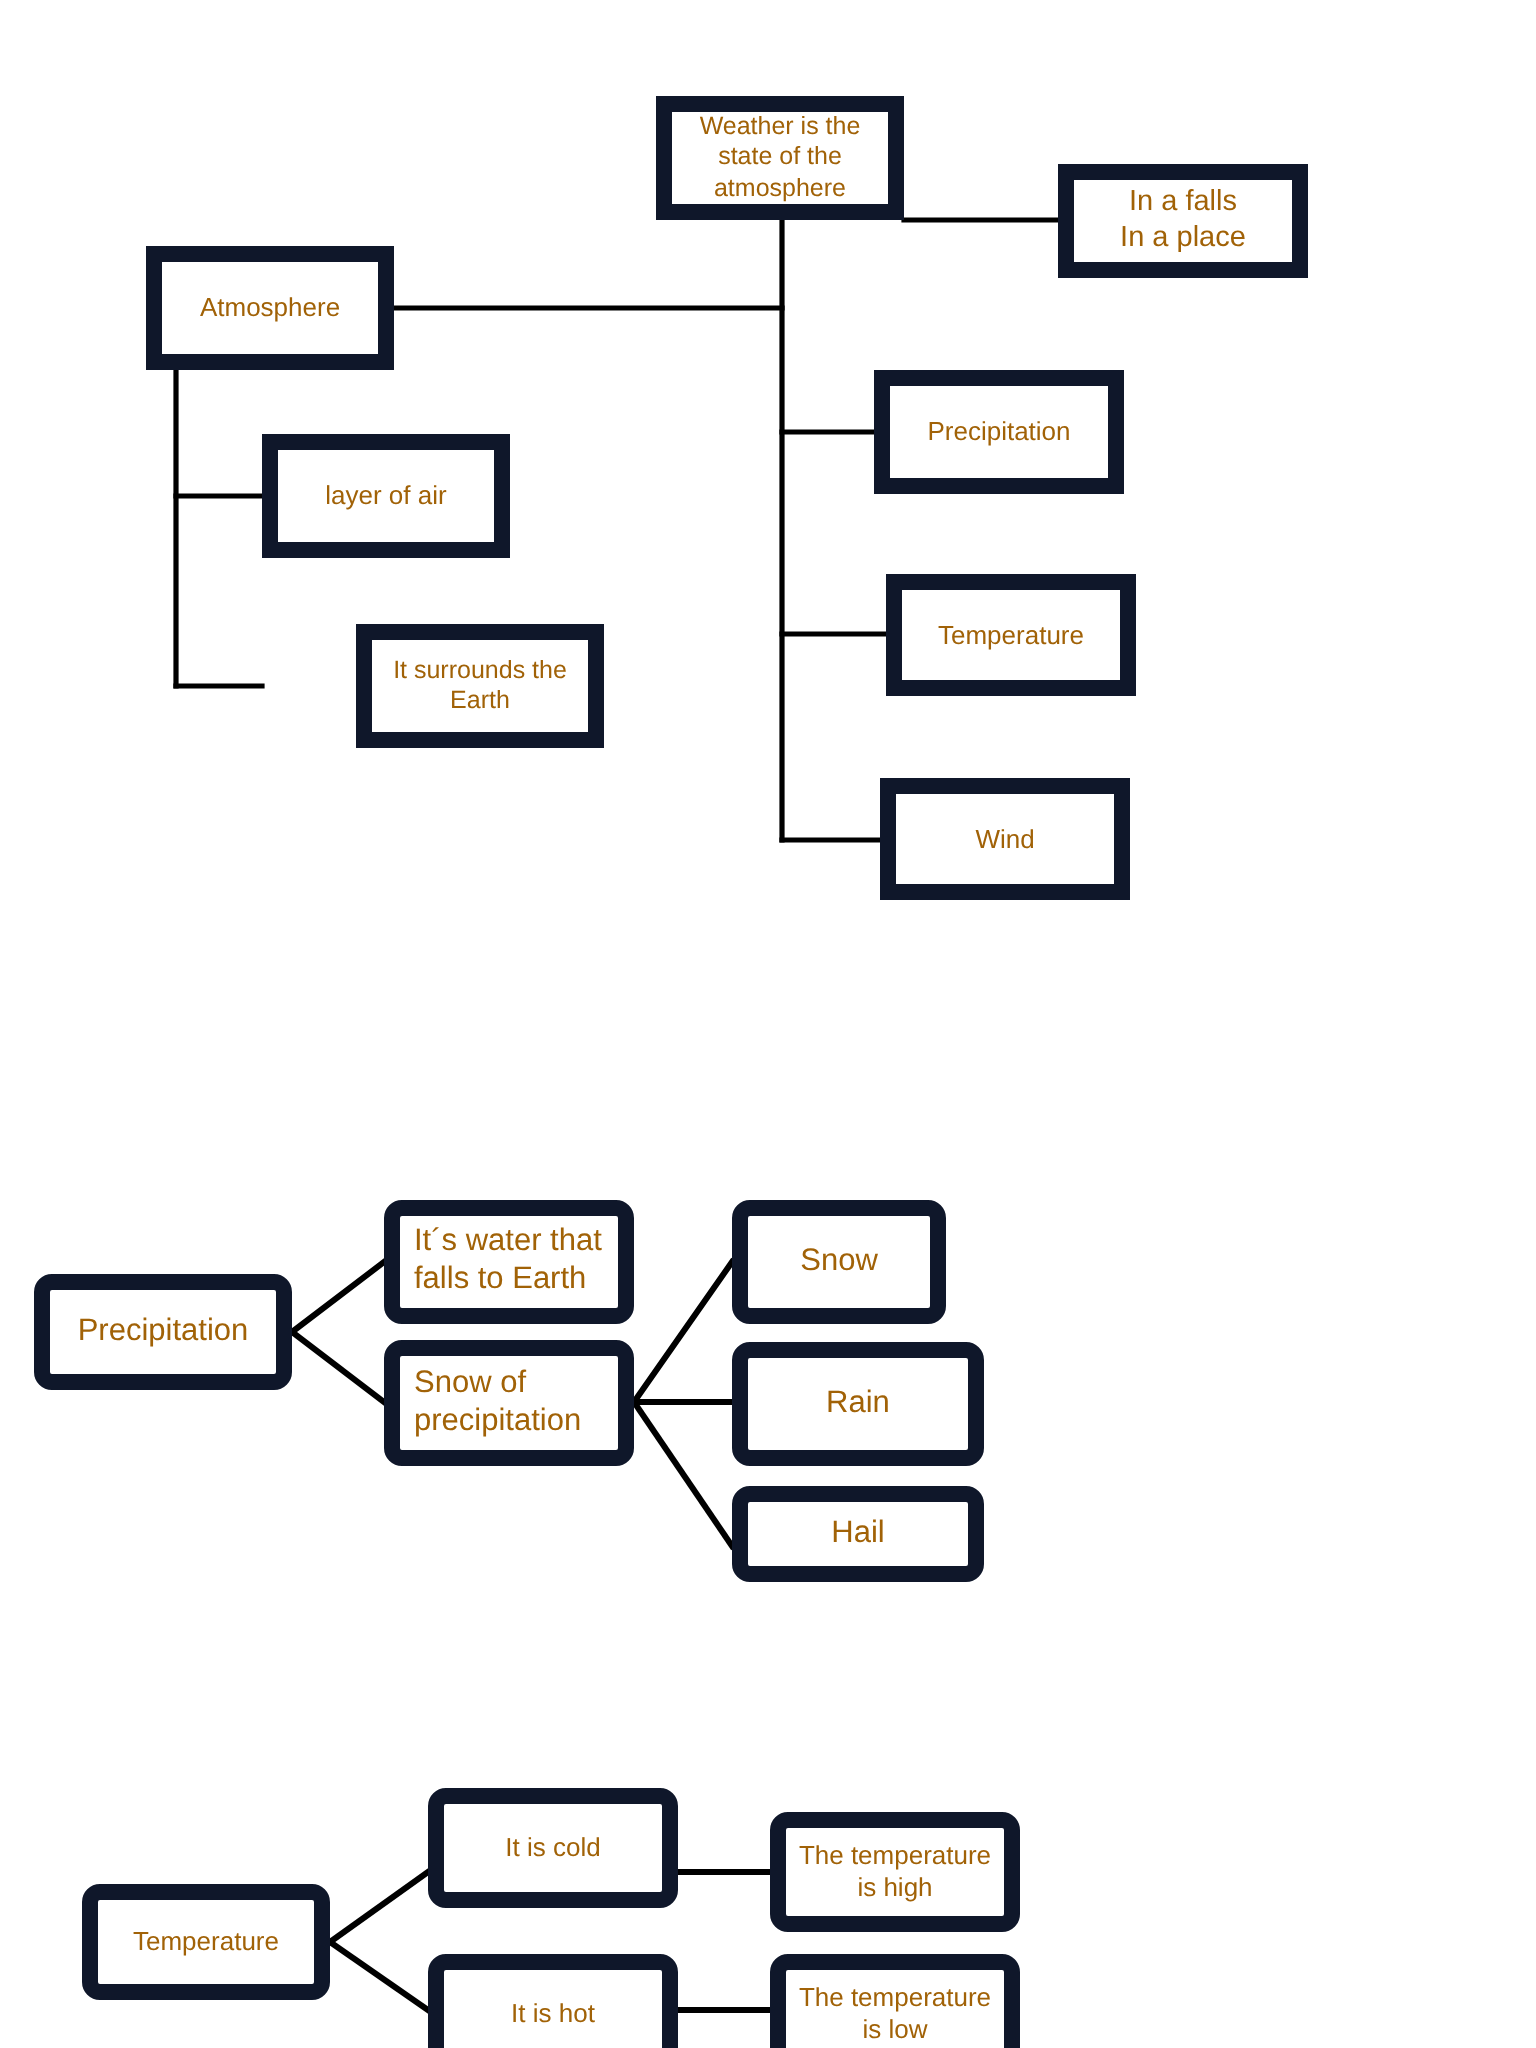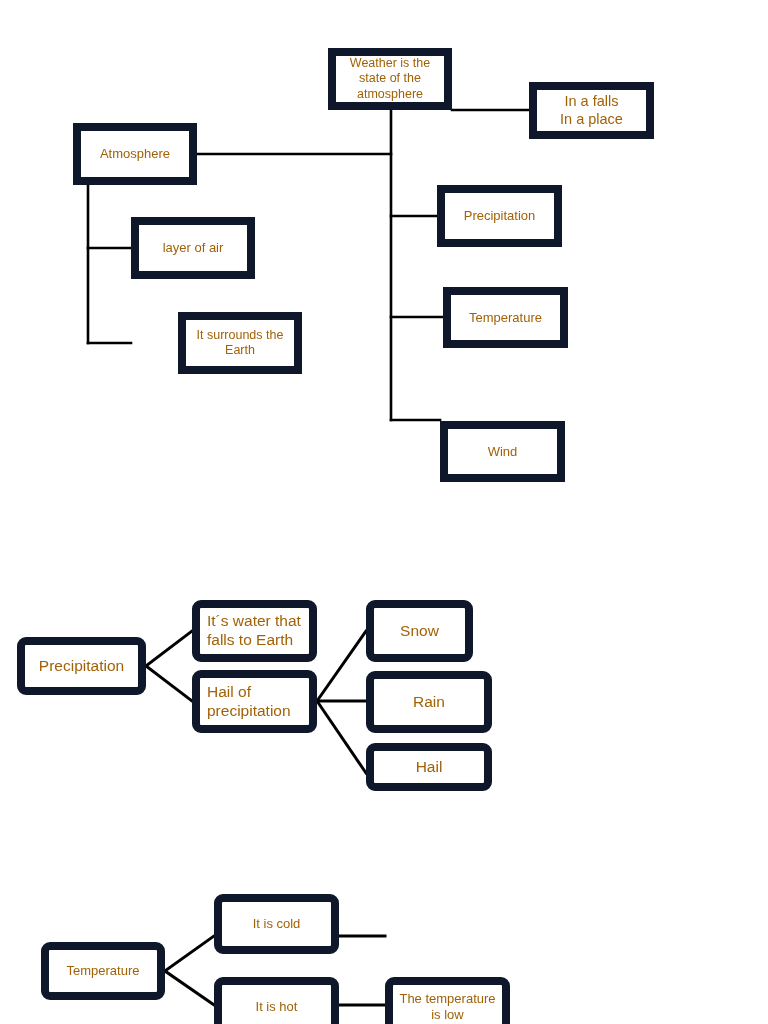--- a/index.html
+++ b/index.html
@@ -96,36 +96,37 @@
   <div class="node sharp t13" style="left:73px; top:123px; width:124px; height:62px;">Atmosphere</div>
 
   <div class="node sharp t13" style="left:131px; top:217px; width:124px; height:62px;">layer of air</div>
 
   <div class="node sharp t12" style="left:131px; top:312px; width:124px; height:62px;margin-left:47px;">It surrounds the Earth</div>
 
   <div class="node sharp t13" style="left:437px; top:185px; width:125px; height:62px;">Precipitation</div>
 
   <div class="node sharp t13" style="left:443px; top:287px; width:125px; height:61px;">Temperature</div>
 
-  <div class="node sharp t13" style="left:440px; top:389px; width:125px; height:61px;margin-top:32px;">Wind</div>
+  <div class="node sharp t13" style="left:440px; top:389px; width:125px; height:61px;">Wind</div>
 
   <div class="node round t15" style="left:17px; top:637px; width:129px; height:58px;">Precipitation</div>
 
   <div class="node round left t15" style="left:192px; top:600px; width:125px; height:62px;">It´s water that falls to Earth</div>
 
-  <div class="node round left t15" style="left:192px; top:670px; width:125px; height:63px;">Hail of precipitation</div>
+  <div class="node round left t15" style="left:192px; top:670px; width:125px; height:63px;">Snow of precipitation</div>
 
   <div class="node round t15" style="left:366px; top:600px; width:107px; height:62px;">Snow</div>
 
   <div class="node round t15" style="left:366px; top:671px; width:126px; height:62px;text-align:center;">Rain</div>
 
   <div class="node round t15" style="left:366px; top:743px; width:126px; height:48px;">Hail</div>
 
   <div class="node round t13" style="left:41px; top:942px; width:124px; height:58px;">Temperature</div>
 
   <div class="node round t13" style="left:214px; top:894px; width:125px; height:60px;">It is cold</div>
 
   <div class="node round t13" style="left:214px; top:977px; width:125px; height:60px;">It is hot</div>
 
+  <div class="node round t13" style="left:385px; top:906px; width:125px; height:60px;">The temperature is high</div>
 
   <div class="node round t13" style="left:385px; top:977px; width:125px; height:60px;">The temperature is low</div>
 
 </div>
 
 </body></html>

